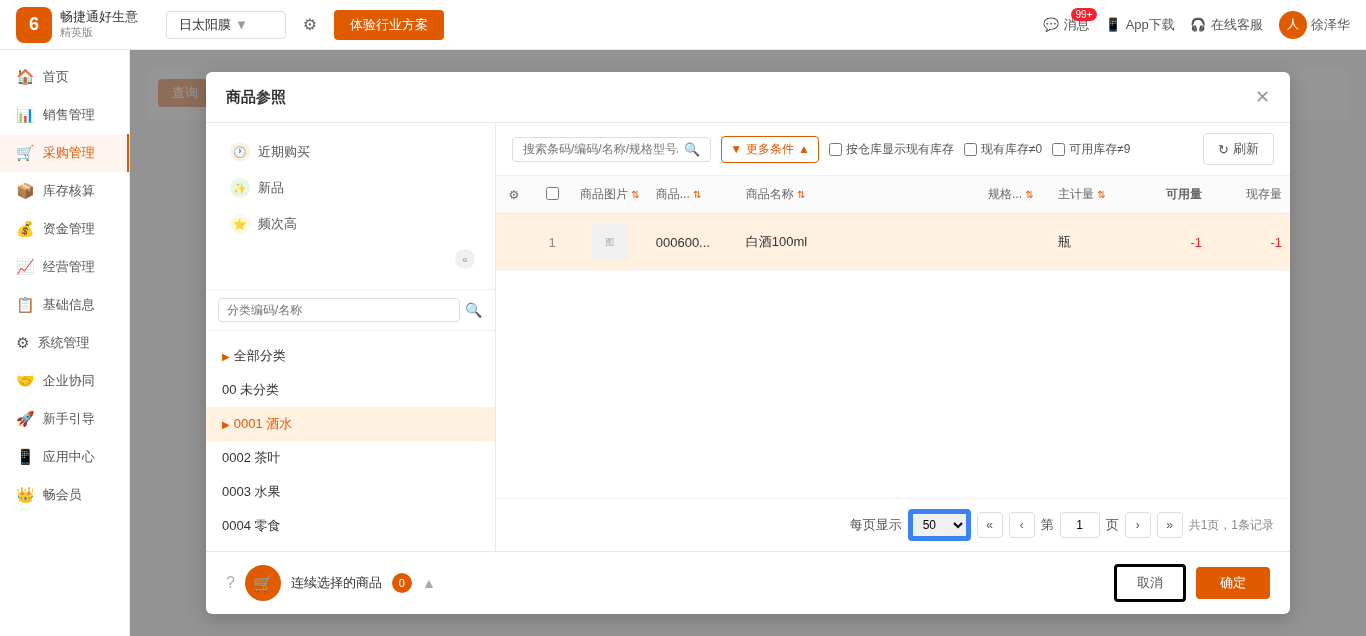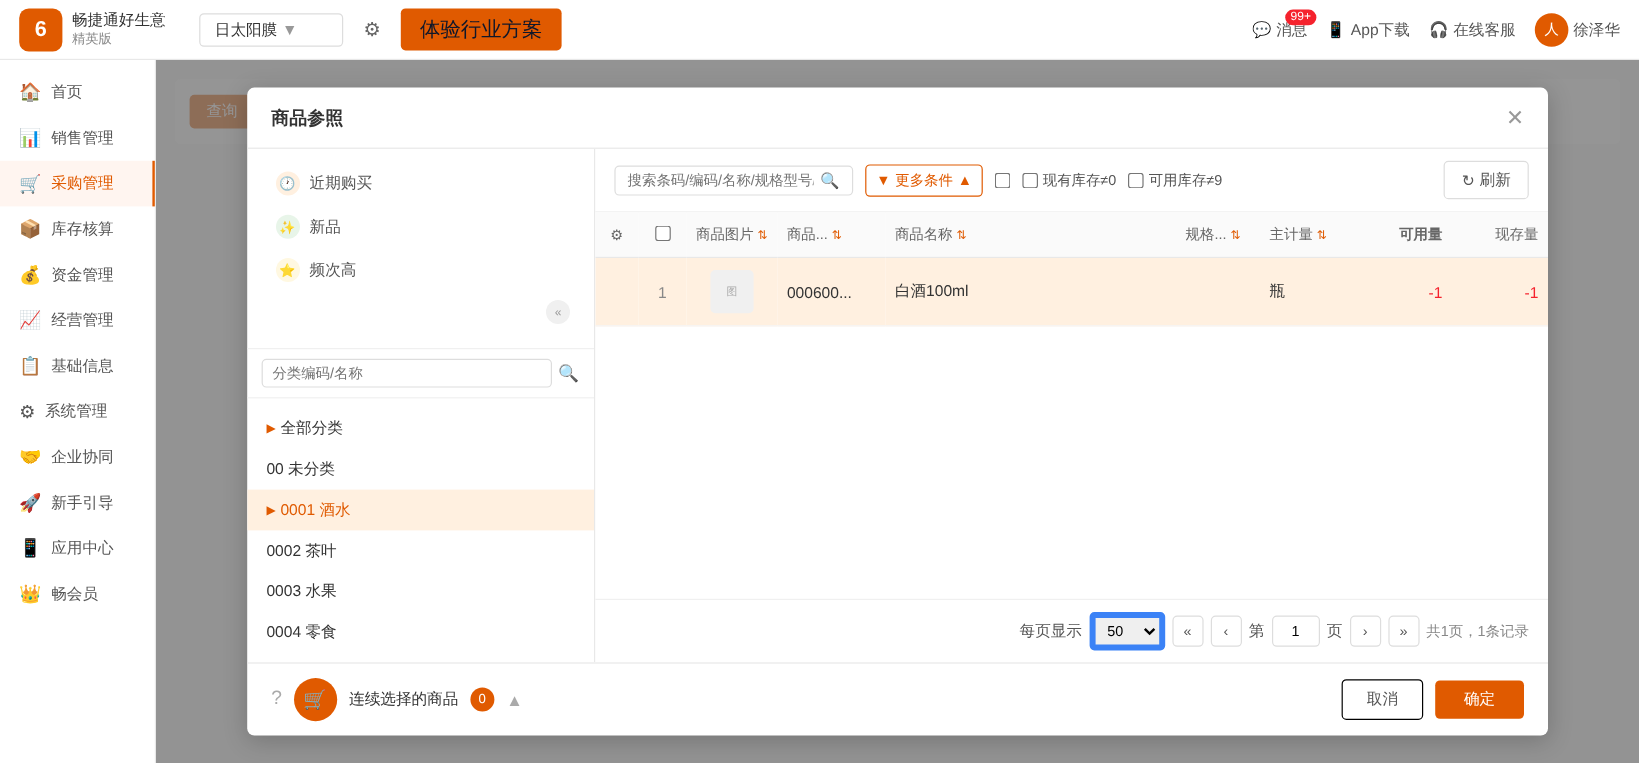--- a/index.html
+++ b/index.html
@@ -36,22 +36,22 @@
       padding: 4px 12px; border: 1px solid #ddd; border-radius: 4px;
       margin-left: 20px; cursor: pointer; color: #333; min-width: 120px;
     }
     .nav-selector .arrow { color: #999; }
     .nav-gear {
       width: 32px; height: 32px;
       display: flex; align-items: center; justify-content: center;
       margin-left: 8px; cursor: pointer; color: #666; font-size: 16px;
     }
     .nav-try-btn {
-      background: #e05a00; color: #0f172a; border: none;
-      padding: 6px 16px; border-radius: 4px; cursor: pointer; font-size: 17px;
+      background: #e05a00; color: #ffffff; border: none;
+      padding: 6px 16px; border-radius: 4px; cursor: pointer; font-size: 13px;
       margin-left: 8px;
     }
     .nav-right {
       margin-left: auto; display: flex; align-items: center; gap: 16px;
     }
     .nav-right-item {
       display: flex; align-items: center; gap: 4px; cursor: pointer; color: #555; font-size: 13px;
       position: relative;
     }
     .badge {
@@ -291,21 +291,21 @@
     }
     .footer-selected-text { font-size: 13px; color: #333; }
     .footer-count {
       background: #e05a00; color: #fff; border-radius: 50%;
       width: 20px; height: 20px; display: inline-flex; align-items: center; justify-content: center;
       font-size: 11px;
     }
     .footer-collapse { color: #aaa; cursor: pointer; font-size: 14px; }
     .btn-cancel {
       margin-left: auto;
-      background: #fff; border: 1px solid #000000; color: #555;
+      background: #fff; border: 3px solid #000000; color: #555;
       padding: 7px 20px; border-radius: 4px; cursor: pointer; font-size: 13px;
     }
     .btn-confirm {
       background: #e05a00; color: #fff; border: none;
       padding: 7px 24px; border-radius: 4px; cursor: pointer; font-size: 13px;
     }
     .bg-orange-btn {
       background: #e05a00; color: #fff; border: none;
       padding: 5px 14px; border-radius: 4px; cursor: pointer; font-size: 13px;
     }
@@ -482,20 +482,21 @@
                 <input type="text" style="border: none; outline: none; font-size: 12px; flex: 1 1 0%;" placeholder="搜索条码/编码/名称/规格型号/别名">
                 <span style="color:#e05a00;cursor:pointer;">🔍</span>
               </div>
               <div class="filter-more">
                 <span>▼</span>
                 <span>更多条件</span>
                 <span>▲</span>
               </div>
               <label class="checkbox-filter">
                 <input type="checkbox" style="">
+                <span>按仓库显示现有库存</span>
               </label>
               <label class="checkbox-filter">
                 <input type="checkbox" style="">
                 <span>现有库存≠0</span>
               </label>
               <label class="checkbox-filter">
                 <input type="checkbox" style="">
                 <span>可用库存≠9</span>
               </label>
               <div class="spacer"></div>

